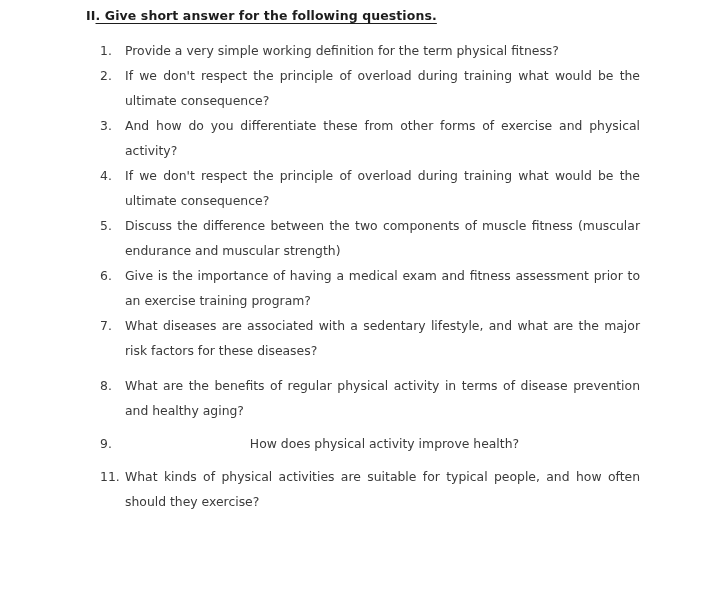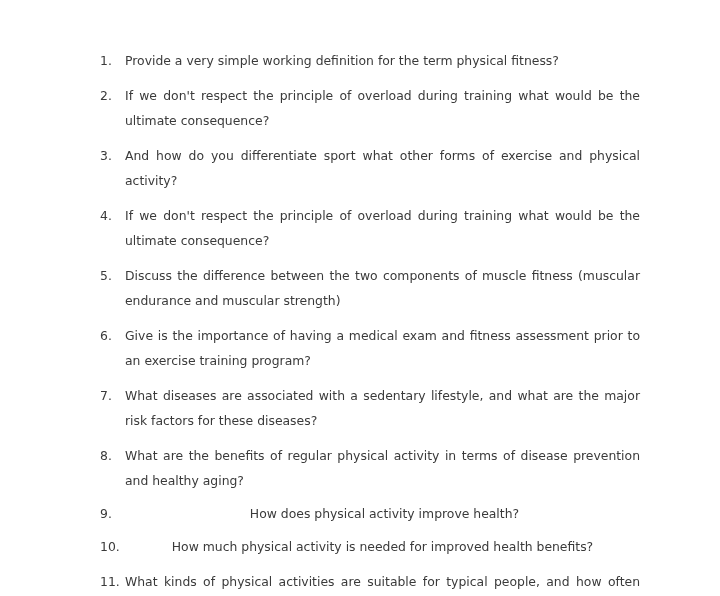--- a/index.html
+++ b/index.html
@@ -80,51 +80,53 @@
     font-size: 12.4px;
     line-height: 25px;
     color: #3a3a3a;
     white-space: pre-wrap;
   }
 
   
   .q-item.justify .q-text {
     text-align: justify;
     text-align-last: left;
-    margin-top: 10px;
   }
   .q-item.plain .q-text {
     text-align: center;
   }
 
   
   .q-item.gap-sm { margin-top: 8px; }
   .q-item.gap-md { margin-top: 10px; }
 </style>
 </head>
 <body>
 
 <div id="page">
 
+  <div class="heading">
+    <span class="roman">II</span><span class="underlined">. Give short answer for the following questions.</span>
+  </div>
 
   <ol class="q-list" style="list-style:none;margin:0;padding:0;">
 
     <li class="q-item justify">
       <span class="q-num">1.</span>
       <span class="q-text">Provide a very simple working definition for the term physical fitness?</span>
     </li>
 
     <li class="q-item justify">
       <span class="q-num">2.</span>
       <span class="q-text">If we don't respect the principle of overload during training what would be the ultimate consequence?</span>
     </li>
 
     <li class="q-item justify">
       <span class="q-num">3.</span>
-      <span class="q-text">And how do you differentiate sport what other forms of exercise and physical activity?</span>
+      <span class="q-text">And how do you differentiate these from other forms of exercise and physical activity?</span>
     </li>
 
     <li class="q-item justify">
       <span class="q-num">4.</span>
       <span class="q-text">If we don't respect the principle of overload during training what would be the ultimate consequence?</span>
     </li>
 
     <li class="q-item justify">
       <span class="q-num">5.</span>
       <span class="q-text">Discuss the difference between the two components of muscle fitness (muscular endurance and muscular strength)</span>
@@ -143,24 +145,20 @@
     <li class="q-item justify gap-md">
       <span class="q-num">8.</span>
       <span class="q-text">What are the benefits of regular physical activity in terms of disease prevention and healthy aging?</span>
     </li>
 
     <li class="q-item plain gap-sm">
       <span class="q-num">9.</span>
       <span class="q-text"> How does physical activity improve health?</span>
     </li>
 
-    <li class="q-item plain gap-sm">
-      <span class="q-num">10.</span>
-      <span class="q-text">How much physical activity is needed for improved health benefits?</span>
-    </li>
 
     <li class="q-item justify gap-sm">
       <span class="q-num">11.</span>
       <span class="q-text">What kinds of physical activities are suitable for typical people, and how often should they exercise?</span>
     </li>
 
   </ol>
 
 </div>
 

